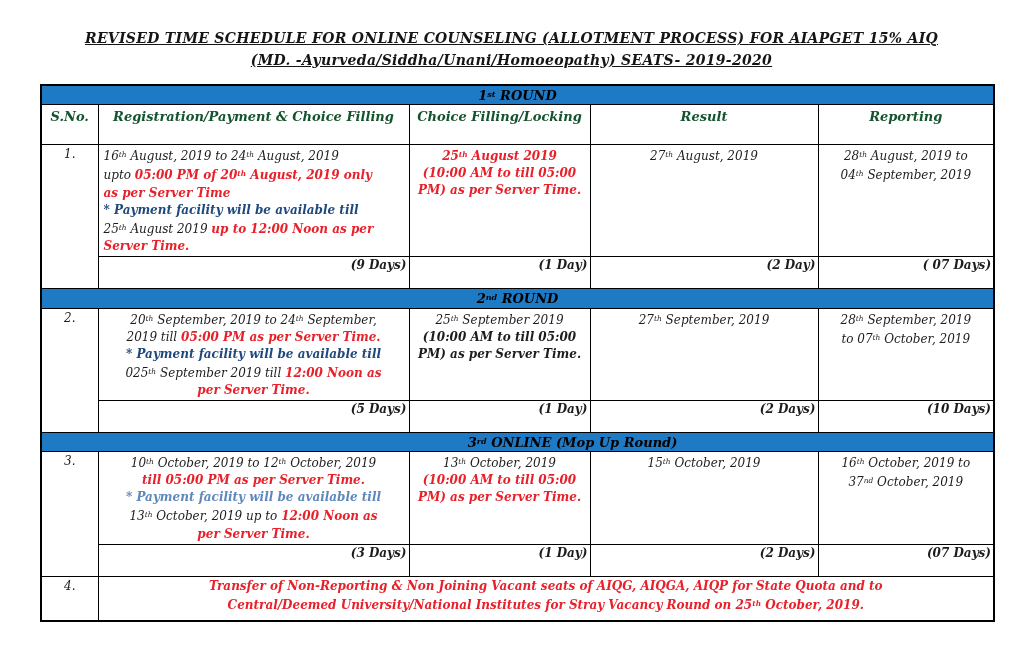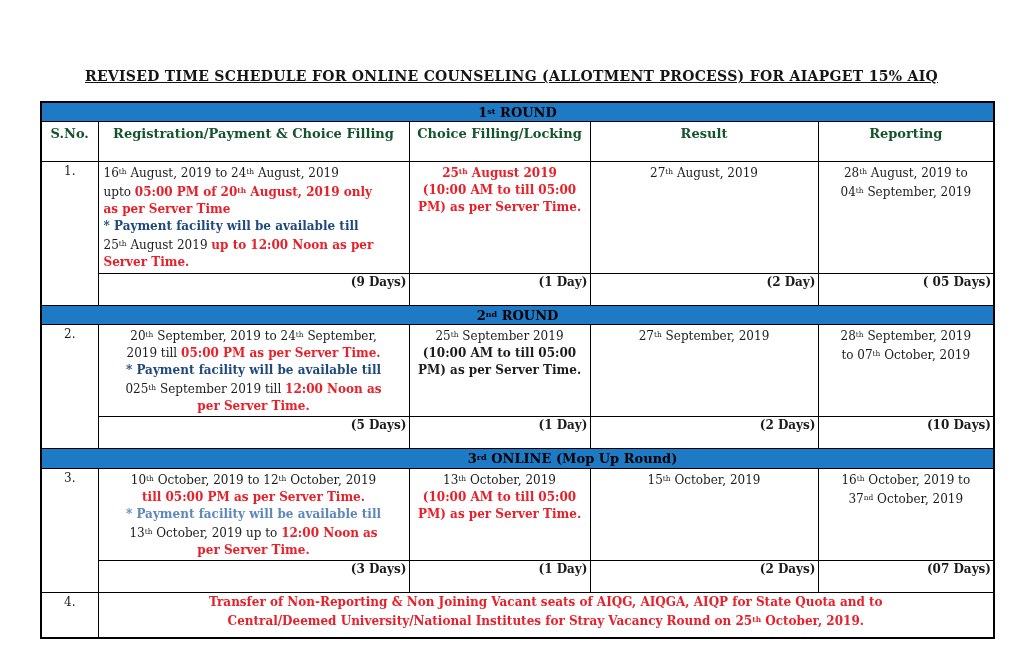--- a/index.html
+++ b/index.html
@@ -12,21 +12,21 @@
   }
   *{margin:0;padding:0;box-sizing:border-box;}
   html,body{background:#fff;}
   body{
     width:1023px;height:659px;
     font-family:"DejaVu Serif", serif;
     color:var(--ink);
     position:relative;
     overflow:hidden;
   }
-  .doc{padding-top:66px;}
+  .doc{padding-top:28px;font-style:italic;}
   .title-block{text-align:center;margin:0 50px;}
   .title-line{
     font-weight:bold;
     font-size:14px;
     line-height:21.5px;
     letter-spacing:0.3px;
     text-decoration:underline;
     color:#151515;
   }
   table.schedule{
@@ -83,20 +83,21 @@
   .blue2{color:var(--blue-light);font-weight:bold;}
   .bb{font-weight:bold;}
 </style>
 </head>
 <body>
 
 <div class="doc">
 
   <div class="title-block">
     <div class="title-line">REVISED TIME SCHEDULE FOR ONLINE COUNSELING (ALLOTMENT PROCESS)  FOR AIAPGET 15% AIQ</div>
+    <div class="title-line">(MD. -Ayurveda/Siddha/Unani/Homoeopathy) SEATS- 2019-2020</div>
   </div>
 
   <table class="schedule">
     <colgroup>
       <col style="width:57px">
         <col style="width:311px">
         <col style="width:181px">
         <col style="width:228px">
         <col style="width:176px">
     </colgroup>
@@ -116,21 +117,21 @@
       <td class="sno" rowspan="2">1.</td>
       <td class="cell ta-left"><span>16</span><span class="sup">th</span><span> August, 2019 to 24</span><span class="sup">th</span><span> August, 2019</span><br><span>upto </span><span class="red">05:00 PM of 20</span><span class="red sup">th</span><span class="red"> August, 2019 only</span><br><span class="red">as per Server Time</span><br><span class="blue">* Payment facility will be available till</span><br><span>25</span><span class="sup">th</span><span> August 2019 </span><span class="red">up to 12:00 Noon as per</span><br><span class="red">Server Time.</span></td>
       <td class="cell"><span class="red">25</span><span class="red sup">th</span><span class="red"> August 2019</span><br><span class="red">(10:00 AM to till 05:00 PM) as per Server Time.</span></td>
       <td class="cell"><span>27</span><span class="sup">th</span><span> August, 2019</span></td>
       <td class="cell"><span>28</span><span class="sup">th</span><span> August, 2019 to</span><br><span>04</span><span class="sup">th</span><span> September, 2019</span></td>
     </tr>
     <tr class="days">
       <td>(9 Days)</td>
       <td>(1 Day)</td>
       <td>(2 Day)</td>
-      <td>( 05 Days)</td>
+      <td>( 07 Days)</td>
     </tr>
 
     <tr class="bar">
       <td colspan="5"><span>2</span><span class="sup">nd</span><span> ROUND</span></td>
     </tr>
     <tr class="r2">
       <td class="sno" rowspan="2">2.</td>
       <td class="cell"><span>20</span><span class="sup">th</span><span> September, 2019 to 24</span><span class="sup">th</span><span> September,</span><br><span>2019 till </span><span class="red">05:00 PM as per Server Time.</span><br><span class="blue">* Payment facility will be available till</span><br><span>025</span><span class="sup">th</span><span> September 2019 till </span><span class="red">12:00 Noon as</span><br><span class="red">per Server Time.</span></td>
       <td class="cell"><span>25</span><span class="sup">th</span><span> September 2019</span><br><span class="bb">(10:00 AM to till 05:00 PM) as per Server Time.</span></td>
       <td class="cell"><span>27</span><span class="sup">th</span><span> September, 2019</span></td>

